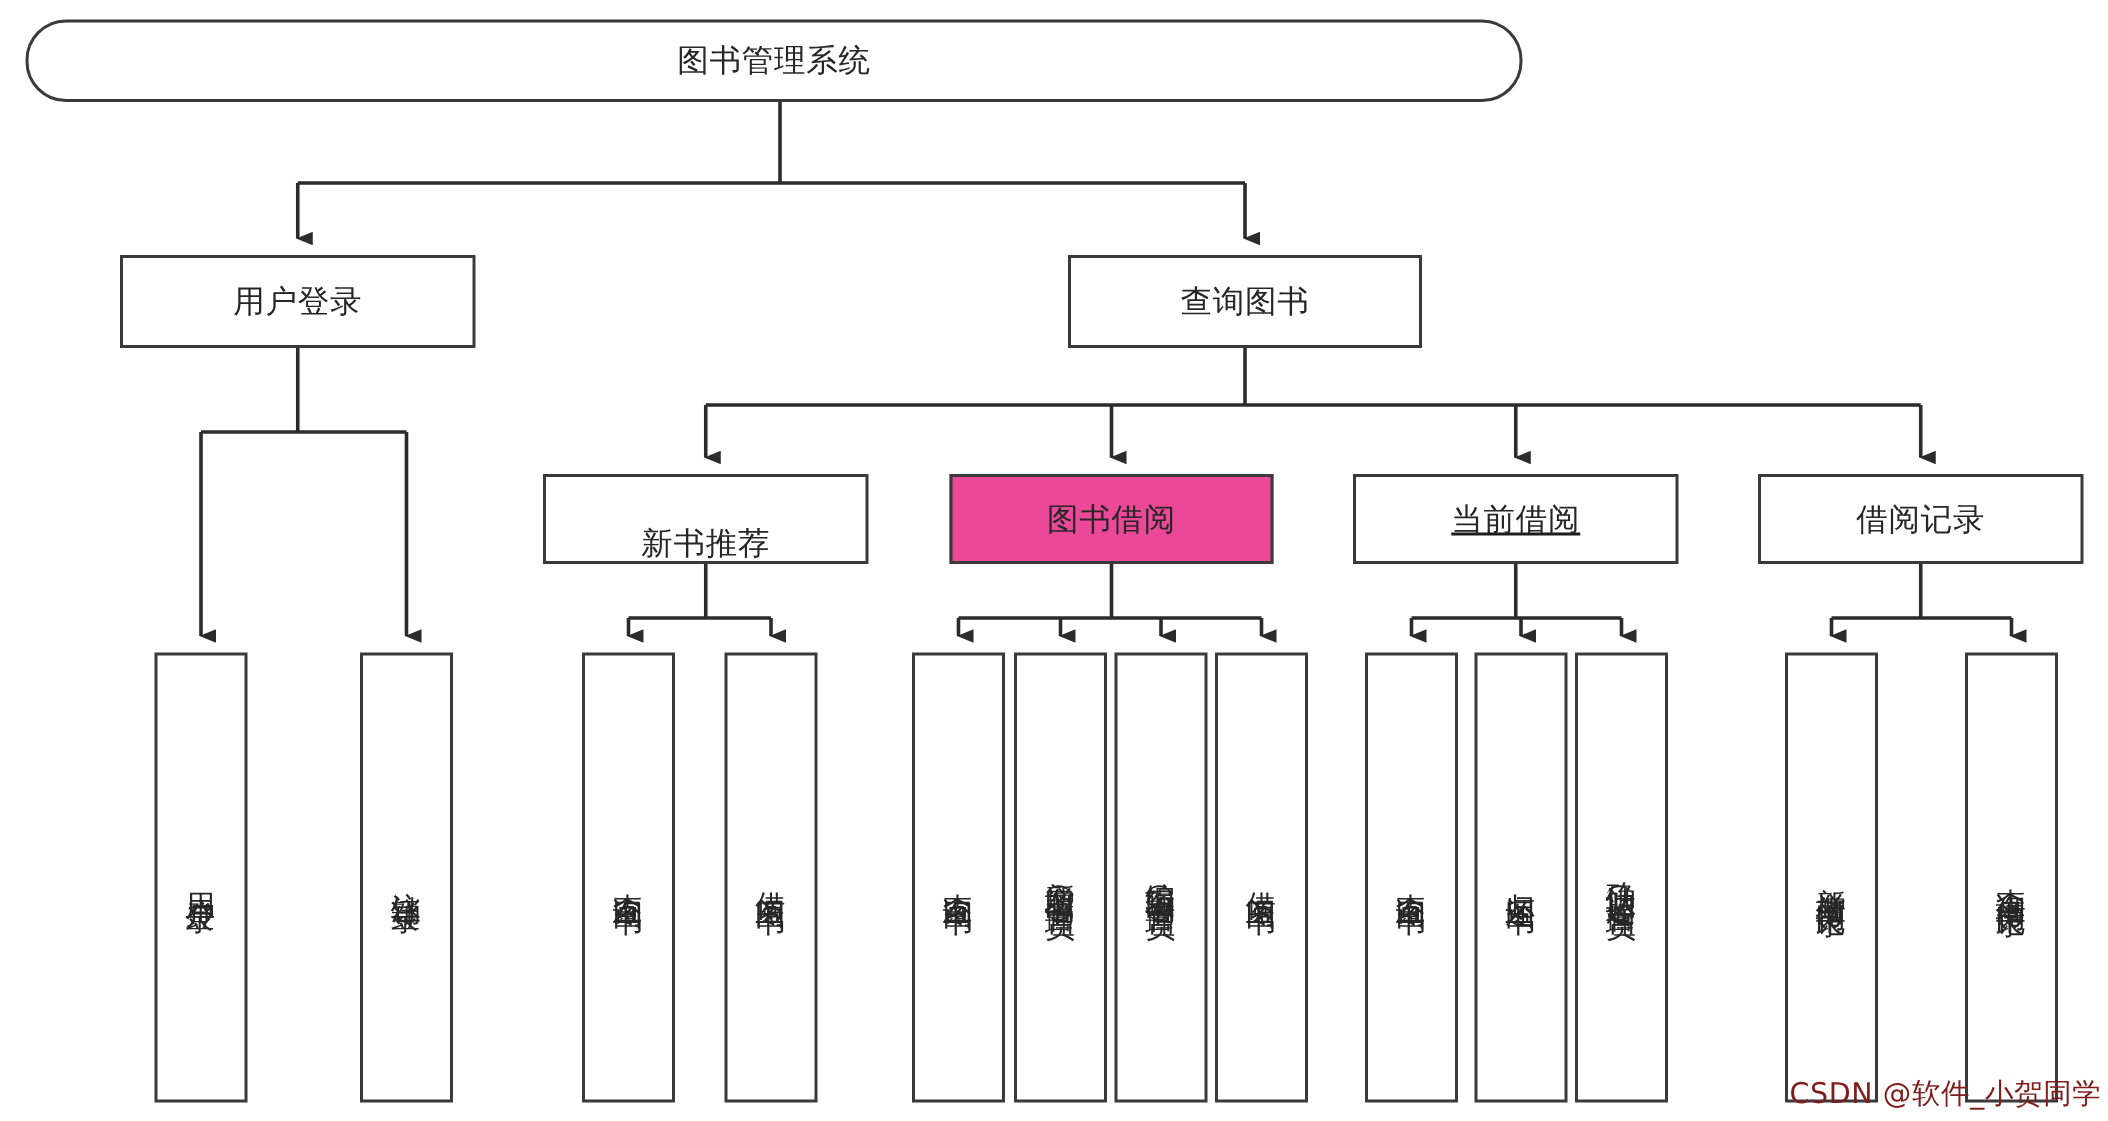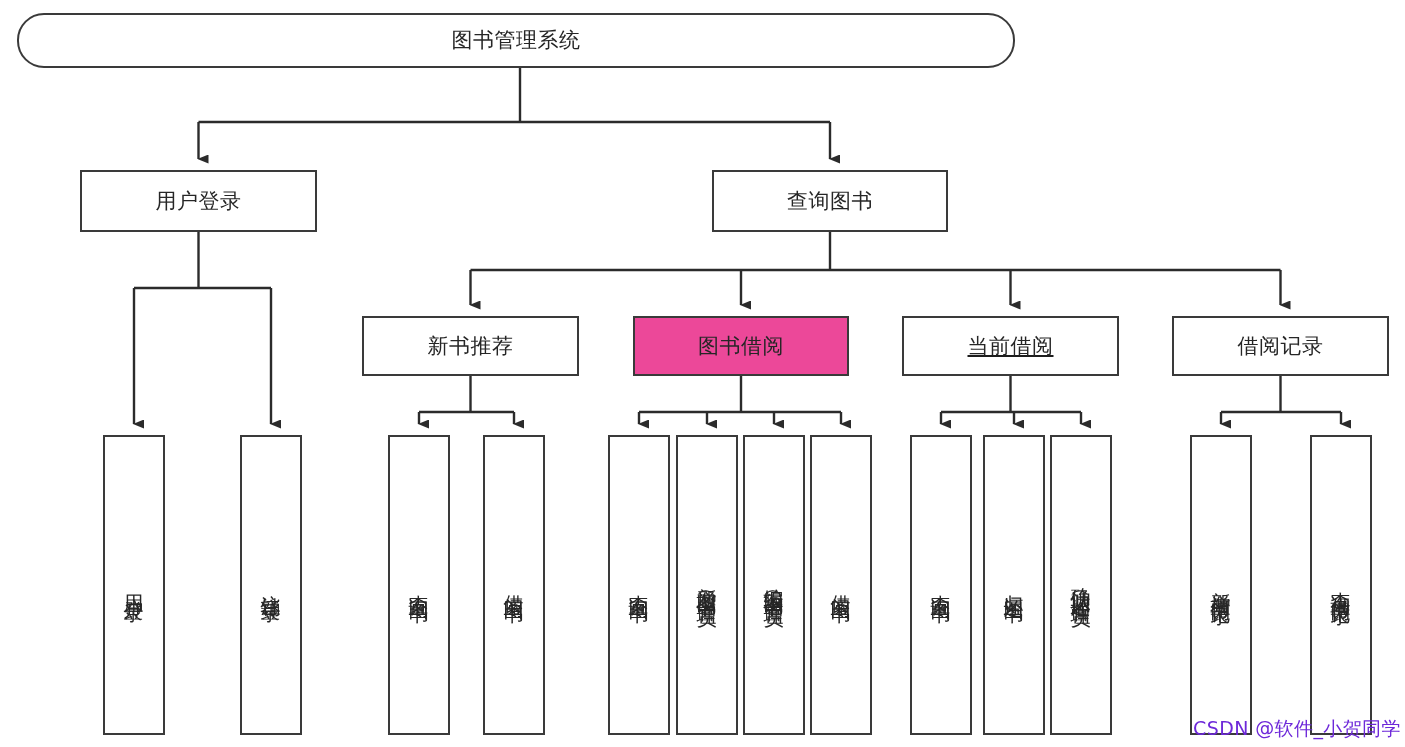--- a/index.html
+++ b/index.html
@@ -112,21 +112,21 @@
   <div id="nodes-layer">
       <div class="node-box" style="left: 17px; top: 13px; width: 998px; height: 55px; border-color: rgb(58, 58, 58); background: rgb(255, 255, 255); border-radius: 27px;">
         <span class="node-label" style="color: rgb(38, 38, 38);">图书管理系统</span>
       </div>
       <div class="node-box" style="left: 80px; top: 170px; width: 237px; height: 62px; border-color: rgb(58, 58, 58); background: rgb(255, 255, 255);">
         <span class="node-label" style="color: rgb(38, 38, 38);">用户登录</span>
       </div>
       <div class="node-box" style="left: 712px; top: 170px; width: 236px; height: 62px; border-color: rgb(58, 58, 58); background: rgb(255, 255, 255);">
         <span class="node-label" style="color: rgb(38, 38, 38);">查询图书</span>
       </div>
-      <div class="node-box" style="left: 362px; top: 316px; width: 217px; height: 60px; border-color: rgb(58, 58, 58); background: rgb(255, 255, 255);">
+      <div class="node-box" style="left: 362px; top: 316px; width: 217px; height: 60px; border-color: rgb(58, 58, 58); background: rgb(255, 255, 255); align-items: flex-end;">
         <span class="node-label" style="color: rgb(38, 38, 38);">新书推荐</span>
       </div>
       <div class="node-box" style="left: 633px; top: 316px; width: 216px; height: 60px; border-color: rgb(58, 58, 58); background: #ec4899;">
         <span class="node-label" style="color: rgb(38, 38, 38);">图书借阅</span>
       </div>
       <div class="node-box" style="left: 902px; top: 316px; width: 217px; height: 60px; border-color: rgb(58, 58, 58); background: rgb(255, 255, 255); text-decoration: underline;">
         <span class="node-label" style="color: rgb(38, 38, 38);">当前借阅</span>
       </div>
       <div class="node-box" style="left: 1172px; top: 316px; width: 217px; height: 60px; border-color: rgb(58, 58, 58); background: rgb(255, 255, 255);">
         <span class="node-label" style="color: rgb(38, 38, 38);">借阅记录</span>
@@ -165,15 +165,15 @@
         <span class="node-label" style="color: rgb(38, 38, 38);">确认归还（管理员）</span>
       </div>
       <div class="node-box leaf" style="left: 1190px; top: 435px; width: 62px; height: 300px; border-color: rgb(58, 58, 58); background: rgb(255, 255, 255);">
         <span class="node-label" style="color: rgb(38, 38, 38);">新增借阅记录</span>
       </div>
       <div class="node-box leaf" style="left: 1310px; top: 435px; width: 62px; height: 300px; border-color: rgb(58, 58, 58); background: rgb(255, 255, 255);">
         <span class="node-label" style="color: rgb(38, 38, 38);">查询借阅记录</span>
       </div>
     </div>
 
-  <div class="watermark" style="left: 1193px; top: 716px; color: #6d28d9;">CSDN @软件_小贺同学</div>
+  <div class="watermark" style="left: 1193px; top: 716px; color: #7f1d1d;">CSDN @软件_小贺同学</div>
 
 </div>
 
 </body></html>

